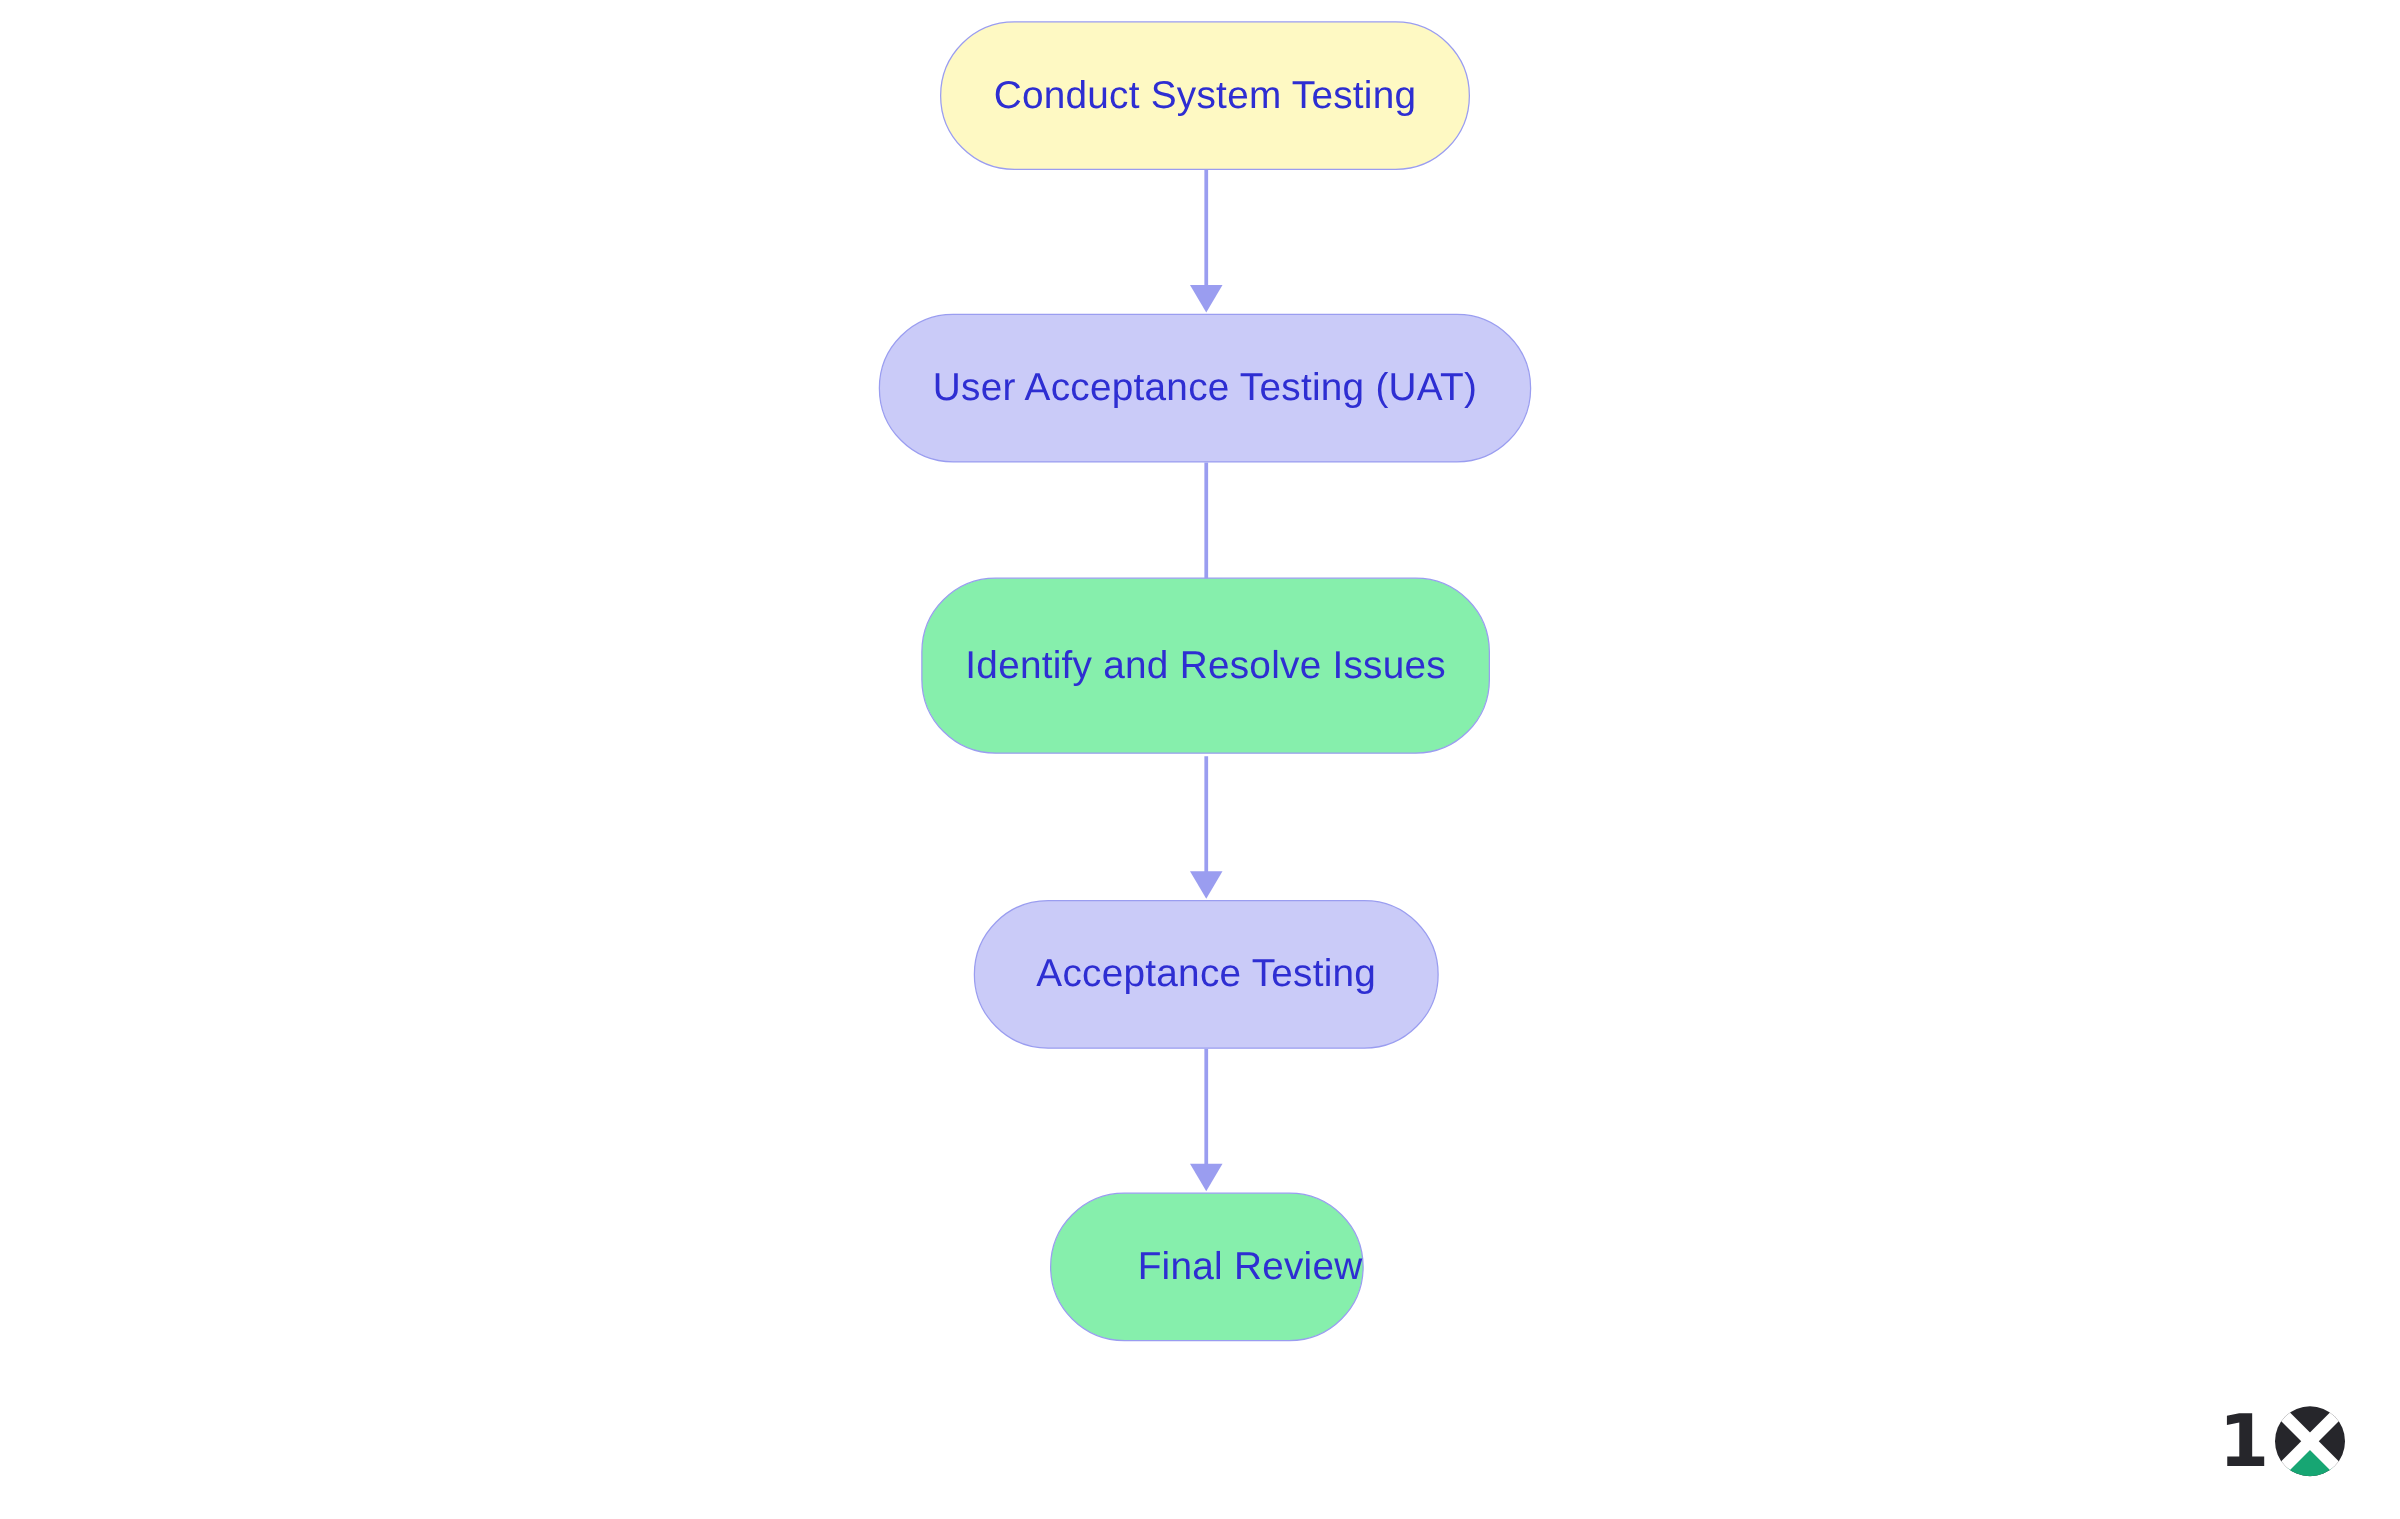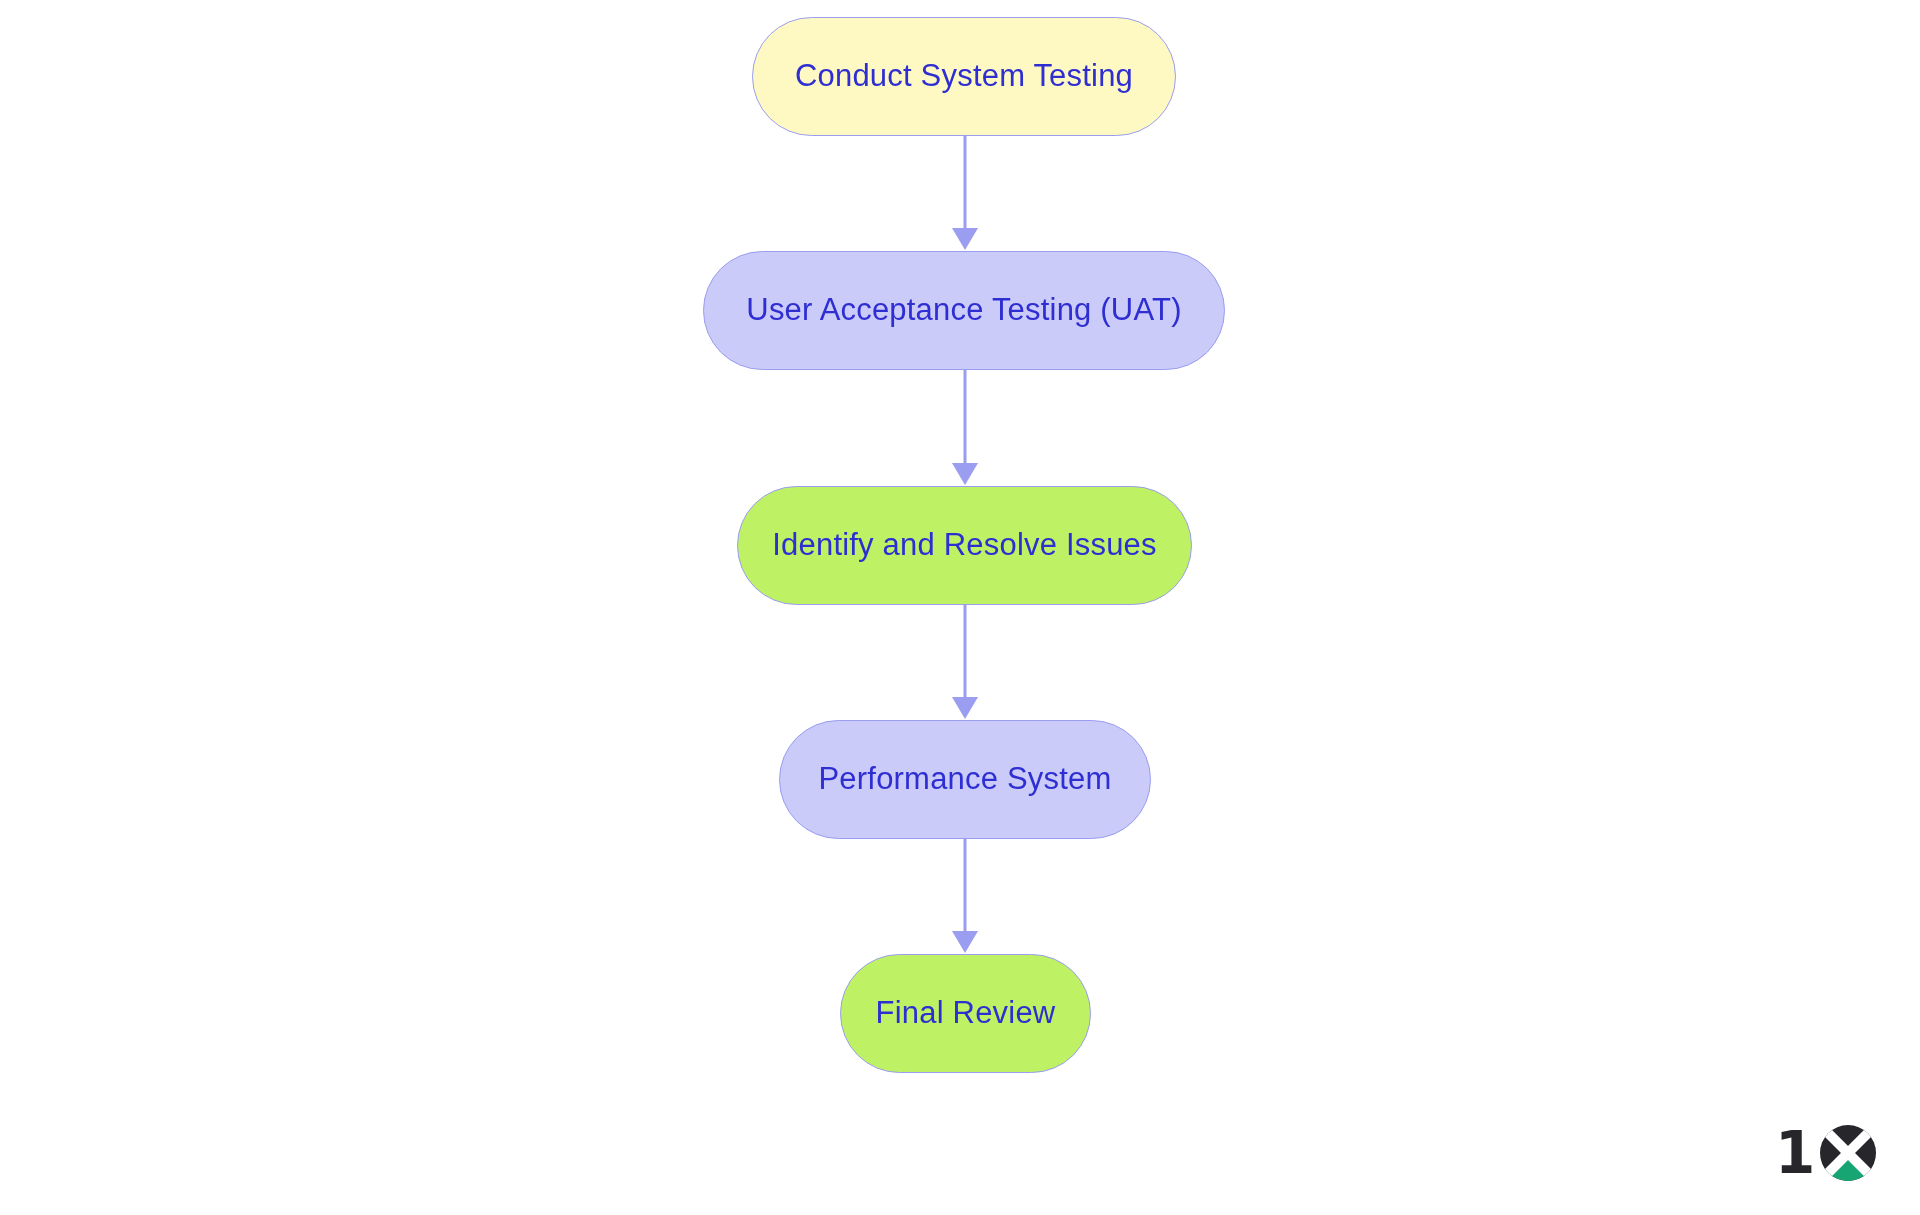--- a/index.html
+++ b/index.html
@@ -81,27 +81,27 @@
       </g>
   </svg>
 
   <div id="nodes-layer">
       <div class="node-shape" style="left: 752px; top: 17px; width: 424px; height: 119px; background: #fef9c3; border-color: rgb(154, 157, 240); border-radius: 59.5px;">
         <span class="node-label" style="font-size: 31px; color: rgb(46, 46, 210);">Conduct System Testing</span>
       </div>
       <div class="node-shape" style="left: 703px; top: 251px; width: 522px; height: 119px; background: rgb(202, 203, 248); border-color: rgb(154, 157, 240); border-radius: 59.5px;">
         <span class="node-label" style="font-size: 31px; color: rgb(46, 46, 210);">User Acceptance Testing (UAT)</span>
       </div>
-      <div class="node-shape" style="left: 737px; top: 486px; width: 455px; height: 119px; background: #bef264; border-color: rgb(154, 157, 240); border-radius: 59.5px;">
+      <div class="node-shape" style="left: 737px; top: 462px; width: 455px; height: 141px; background: #86efac; border-color: rgb(154, 157, 240); border-radius: 59.5px;">
         <span class="node-label" style="font-size: 31px; color: rgb(46, 46, 210);">Identify and Resolve Issues</span>
       </div>
       <div class="node-shape" style="left: 779px; top: 720px; width: 372px; height: 119px; background: rgb(202, 203, 248); border-color: rgb(154, 157, 240); border-radius: 59.5px;">
-        <span class="node-label" style="font-size: 31px; color: rgb(46, 46, 210);">Performance System</span>
+        <span class="node-label" style="font-size: 31px; color: rgb(46, 46, 210);">Acceptance Testing</span>
       </div>
-      <div class="node-shape" style="left: 840px; top: 954px; width: 251px; height: 119px; background: #bef264; border-color: rgb(154, 157, 240); border-radius: 59.5px;">
+      <div class="node-shape" style="left: 840px; top: 954px; width: 251px; height: 119px; background: #86efac; border-color: rgb(154, 157, 240); border-radius: 59.5px; justify-content: flex-end;">
         <span class="node-label" style="font-size: 31px; color: rgb(46, 46, 210);">Final Review</span>
       </div>
     </div>
 
   <div class="brand-logo" id="brand-logo" style="left: 1775px; top: 1122px;">
     <span class="logo-one">1</span>
     <svg class="logo-mark" width="62" height="62" viewBox="0 0 62 62" xmlns="http://www.w3.org/2000/svg">
       <defs>
         <clipPath id="circ-clip">
           <circle cx="31" cy="31" r="28"></circle>

